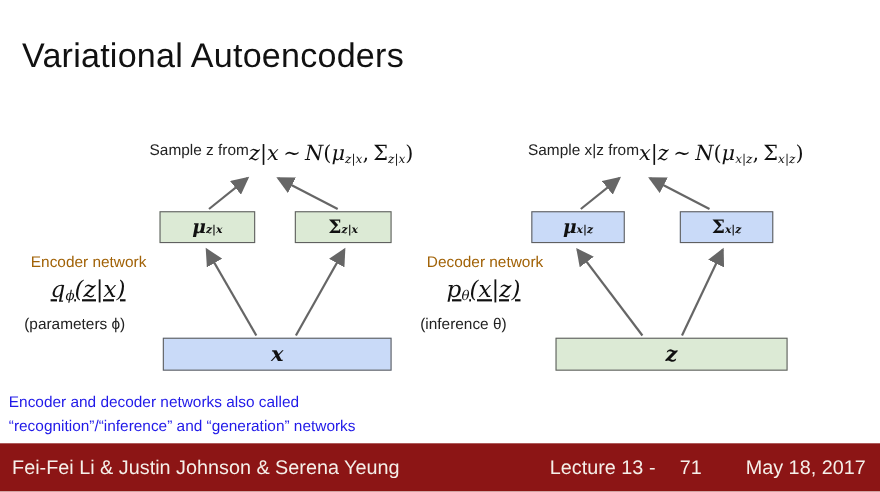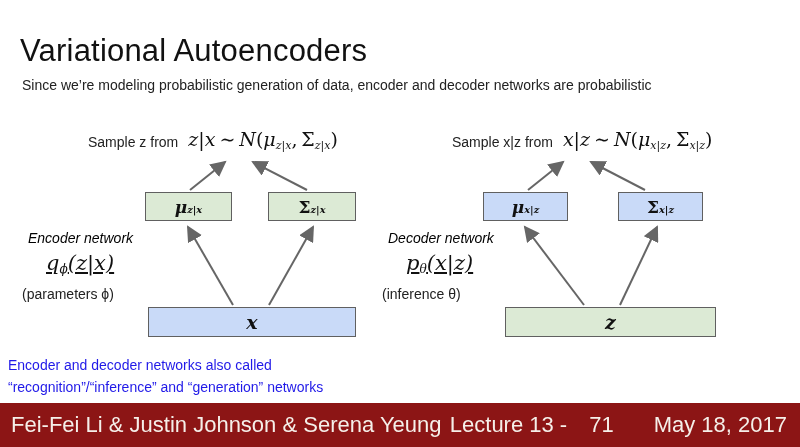--- a/index.html
+++ b/index.html
@@ -8,42 +8,42 @@
     font-family:"Liberation Sans","DejaVu Sans",sans-serif;color:#1a1a1a;overflow:hidden;
   }
   .abs{position:absolute;}
   .title{left:20px;top:12px;font-size:31px;font-weight:400;letter-spacing:.2px;color:#111;}
   .subtitle{left:22px;top:77px;font-size:14px;color:#222;}
   
   .math{font-family:"DejaVu Serif","Liberation Serif",serif;color:#111;}
   .it{font-style:italic;}
   .msub{font-size:0.58em;font-style:italic;position:relative;top:0.28em;}
   .sim{padding:0 4px;}
-  .sample-row{display:flex;align-items:flex-end;gap:10px;white-space:nowrap;}
+  .sample-row{display:flex;align-items:flex-start;white-space:nowrap;margin-left:48px;}
   .sample-label{font-size:14px;color:#222;}
   .sample-math{font-size:19px;}
   
   .node{
     position:absolute;border:1.5px solid #606060;display:flex;align-items:center;justify-content:center;
     font-family:"DejaVu Serif","Liberation Serif",serif;font-weight:bold;font-size:17px;color:#111;
     box-sizing:border-box;
   }
   .green{background:var(--box-green,#dcead5);}
   .blue{background:var(--box-blue,#c9daf8);}
-  .net-label{font-size:14px;color:#000000;font-style:italic;}
+  .net-label{font-size:14px;color:#a16207;}
   .net-formula{font-size:21px;text-decoration:underline;}
   .params{font-size:14px;color:#222;}
   .arrows{position:absolute;left:0;top:0;pointer-events:none;}
   .arrow{stroke:var(--arrow-gray,#666);stroke-width:2;fill:none;}
   .ahead{fill:var(--arrow-gray,#666);}
   .footnote{left:8px;top:354px;font-size:14px;line-height:22px;color:var(--link-blue,#2019e8);}
   .citation{left:374px;top:380px;font-size:12.5px;color:#333;}
   .footer{
     left:0;top:403px;width:800px;height:44px;background:var(--footer-red,#8C1515);
-    display:flex;align-items:center;color:#f5efe9;font-size:22px;
+    display:flex;align-items:center;color:#f5efe9;font-size:18px;
   }
   .footer .authors{margin-left:11px;}
   .footer .rightgrp{position:absolute;right:13px;display:flex;align-items:flex-start;}
   .footer .lecture{margin-right:22px;}
   .footer .slideno{margin-right:40px;}
 </style>
 </head>
 <body>
 
 <div class="slide">
@@ -58,21 +58,20 @@
     <line class="arrow" x1="307" y1="190" x2="253" y2="162" marker-end="url(#ah)"></line>
     <line class="arrow" x1="233" y1="305" x2="188" y2="227" marker-end="url(#ah)"></line>
     <line class="arrow" x1="269" y1="305" x2="313" y2="227" marker-end="url(#ah)"></line>
     <line class="arrow" x1="528" y1="190" x2="563" y2="162" marker-end="url(#ah)"></line>
     <line class="arrow" x1="645" y1="190" x2="591" y2="162" marker-end="url(#ah)"></line>
     <line class="arrow" x1="584" y1="305" x2="525" y2="227" marker-end="url(#ah)"></line>
     <line class="arrow" x1="620" y1="305" x2="657" y2="227" marker-end="url(#ah)"></line>
   </svg>
 
   <h1 class="abs title">Variational Autoencoders</h1>
-  <div class="abs subtitle">Since we’re modeling probabilistic generation of data, encoder and decoder networks are probabilistic</div>
 
   <div class="abs sample-row" style="left:88px;top:128px;">
     <span class="sample-label">Sample z from</span>
     <span class="math sample-math"><span class="it">z|x</span><span class="sim">∼</span><span class="it">N</span><span>(</span><span class="it">μ</span><span class="msub">z|x</span><span>,</span> <span>Σ</span><span class="msub">z|x</span><span>)</span></span>
   </div>
 
   <div class="node green" style="left:145px;top:192px;width:87px;height:29px;">
     <span class="it">μ</span>
       <span class="msub">z|x</span>
   </div>
@@ -81,21 +80,21 @@
       <span class="msub">z|x</span>
   </div>
   <div class="node blue" style="left:148px;top:307px;width:208px;height:30px;font-size:19px;">
     <span class="it">x</span>
   </div>
 
   <div class="abs net-label" style="left:28px;top:230px;">Encoder network</div>
   <div class="abs math net-formula" style="left:46px;top:251px;"><span class="it">q</span><span class="msub">ϕ</span><span class="it">(z|x)</span></div>
   <div class="abs params" style="left:22px;top:286px;">(parameters ϕ)</div>
 
-  <div class="abs sample-row" style="left:452px;top:128px;">
+  <div class="abs sample-row" style="left:432px;top:128px;">
     <span class="sample-label">Sample x|z from</span>
     <span class="math sample-math"><span class="it">x|z</span><span class="sim">∼</span><span class="it">N</span><span>(</span><span class="it">μ</span><span class="msub">x|z</span><span>,</span> <span>Σ</span><span class="msub">x|z</span><span>)</span></span>
   </div>
 
   <div class="node blue" style="left:483px;top:192px;width:85px;height:29px;">
     <span class="it">μ</span>
       <span class="msub">x|z</span>
   </div>
   <div class="node blue" style="left:618px;top:192px;width:85px;height:29px;">
     <span>Σ</span>

